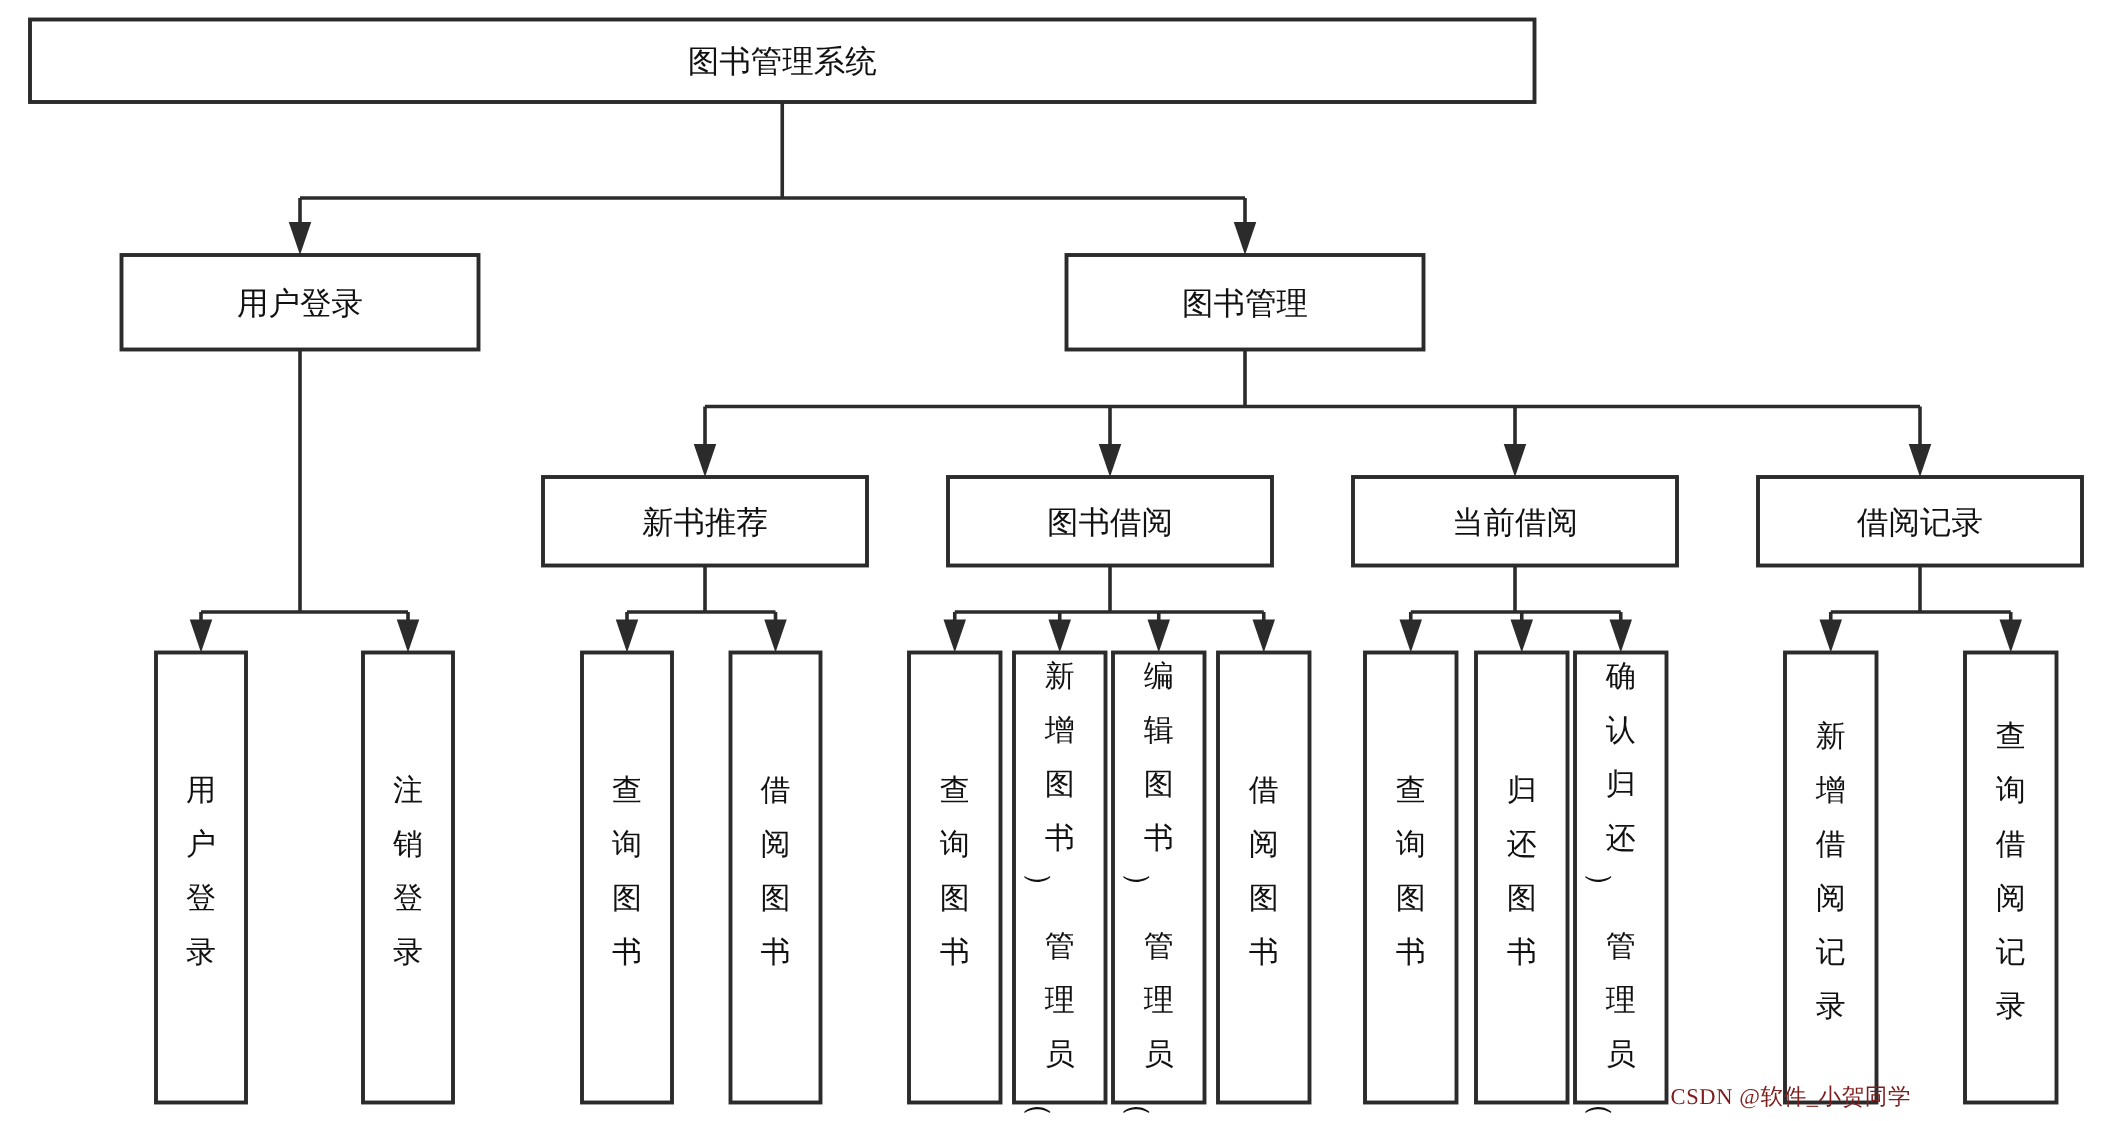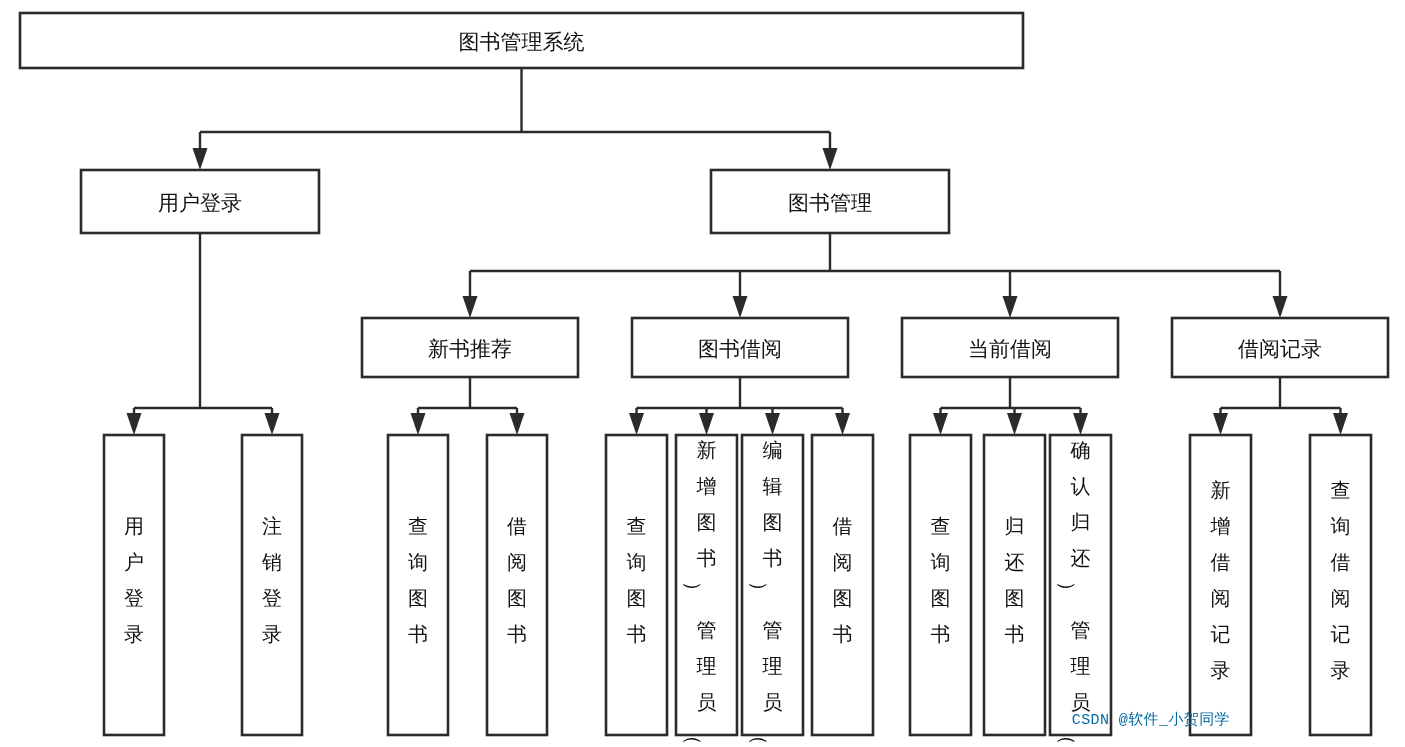--- a/index.html
+++ b/index.html
@@ -12,20 +12,21 @@
     width: 1405px;
     height: 747px;
     font-family: "Liberation Sans", "DejaVu Sans", sans-serif;
     overflow: hidden;
     position: relative;
   }
   #diagram-root {
     position: relative;
     width: 1238px;
     height: 747px;
+    padding-left: 44px;
   }
   svg#flowchart {
     position: absolute;
     top: 0;
     left: 0;
     width: 1405px;
     height: 747px;
     display: block;
   }
   .node-box {
@@ -52,24 +53,24 @@
   }
   .node-label-vertical {
     fill: #111111;
     font-family: "Liberation Sans", "DejaVu Sans", sans-serif;
     font-size: 20px;
     text-anchor: middle;
   }
   .watermark {
     position: absolute;
     right: 8px;
-    bottom: 18px;
-    font-family: Liberation Mono, monospace;
+    bottom: 6px;
+    font-family: Liberation Serif, serif;
     font-size: 15px;
-    color: #0369a1;
+    color: #7f1d1d;
     letter-spacing: 0.4px;
     white-space: nowrap;
     user-select: none;
   }
 </style>
 </head>
 <body>
 
 <div id="diagram-root">
   <svg id="flowchart" viewBox="0 0 1405 747" xmlns="http://www.w3.org/2000/svg">

